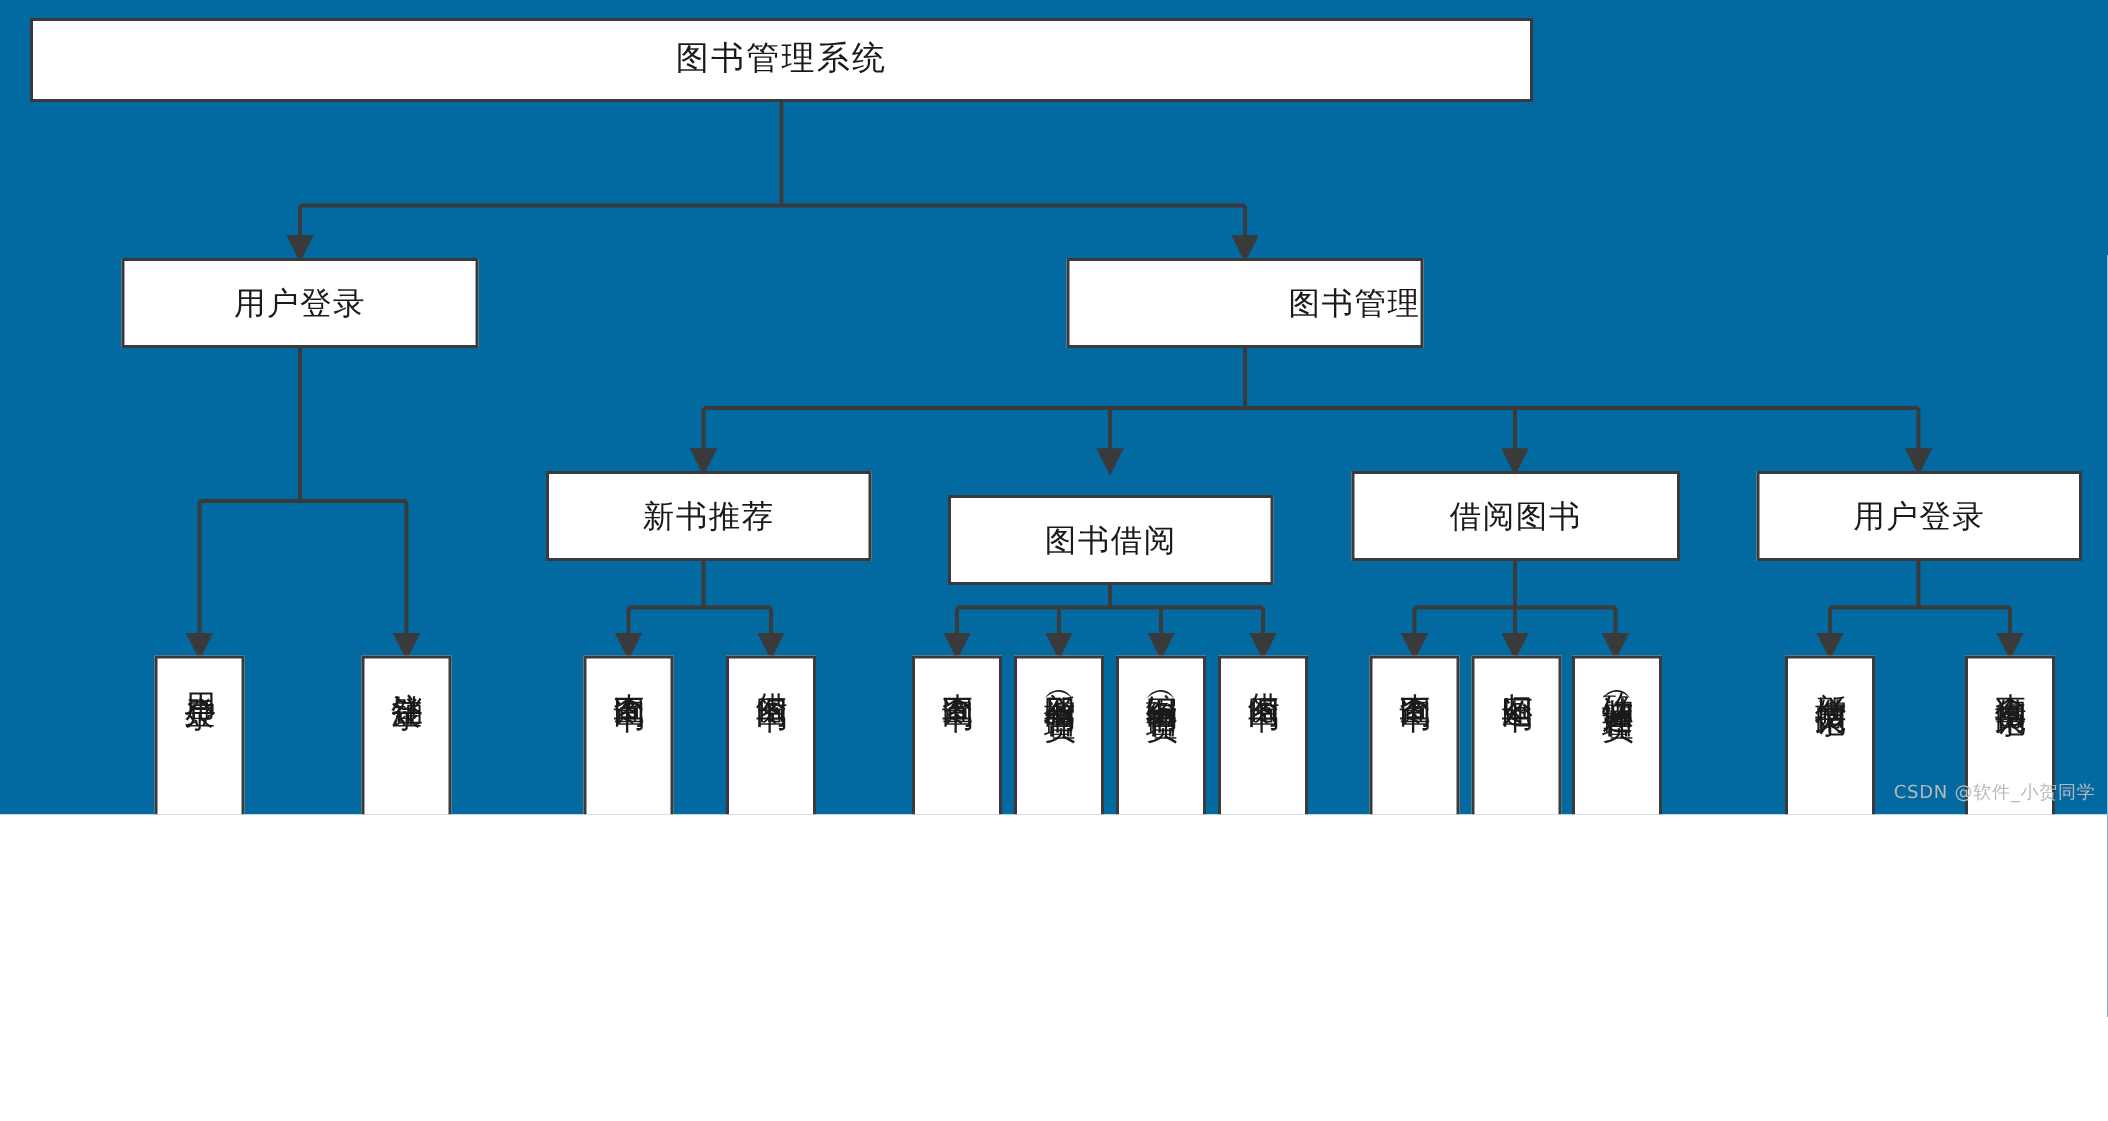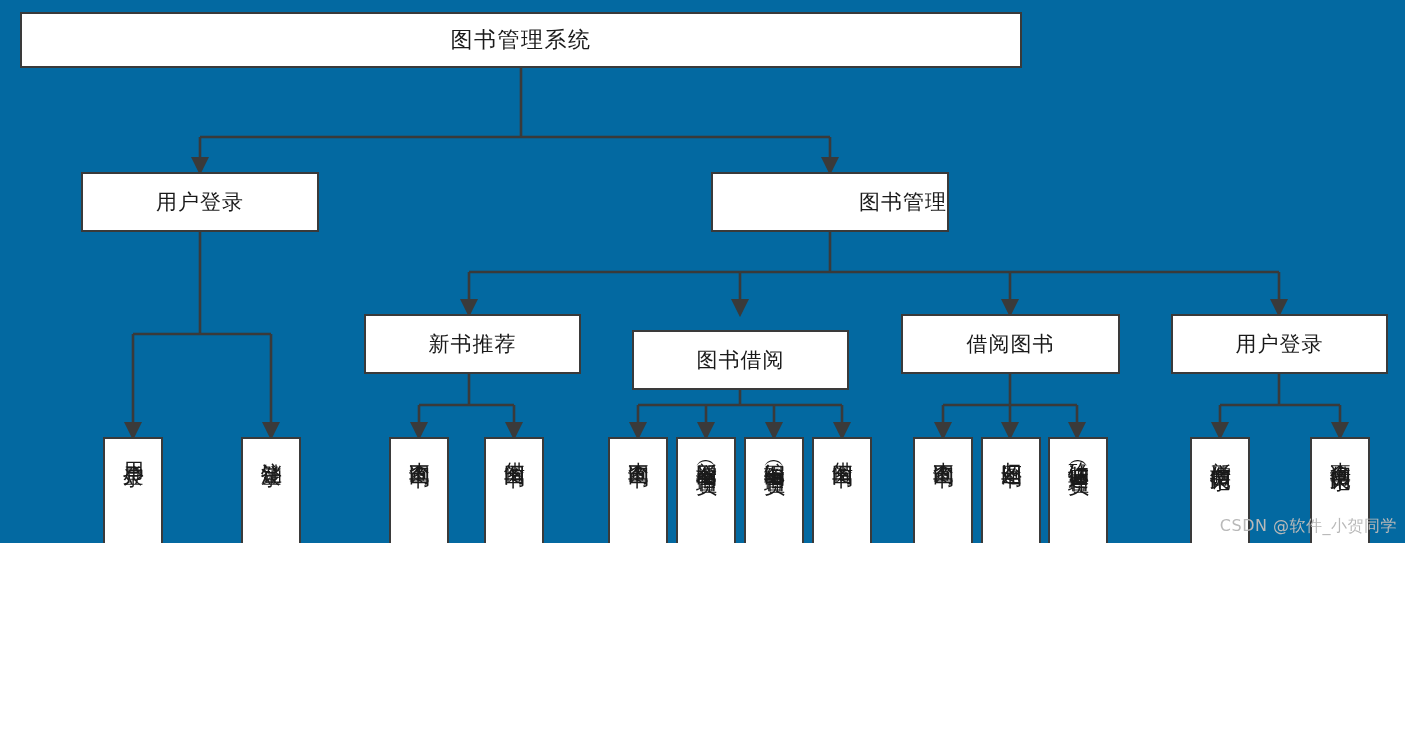--- a/index.html
+++ b/index.html
@@ -61,21 +61,21 @@
     text-orientation: upright;
     font-size: 21px;
     letter-spacing: 2px;
     line-height: 1;
     max-height: 100%;
   }
   #watermark {
     position: absolute;
     right: 8px;
     bottom: 6px;
-    font-size: 16px;
+    font-size: 12px;
     color: #b9b9b9;
     letter-spacing: 0.5px;
     z-index: 5;
     white-space: nowrap;
   }
 </style>
 </head>
 <body>
 
 <div id="canvas">

